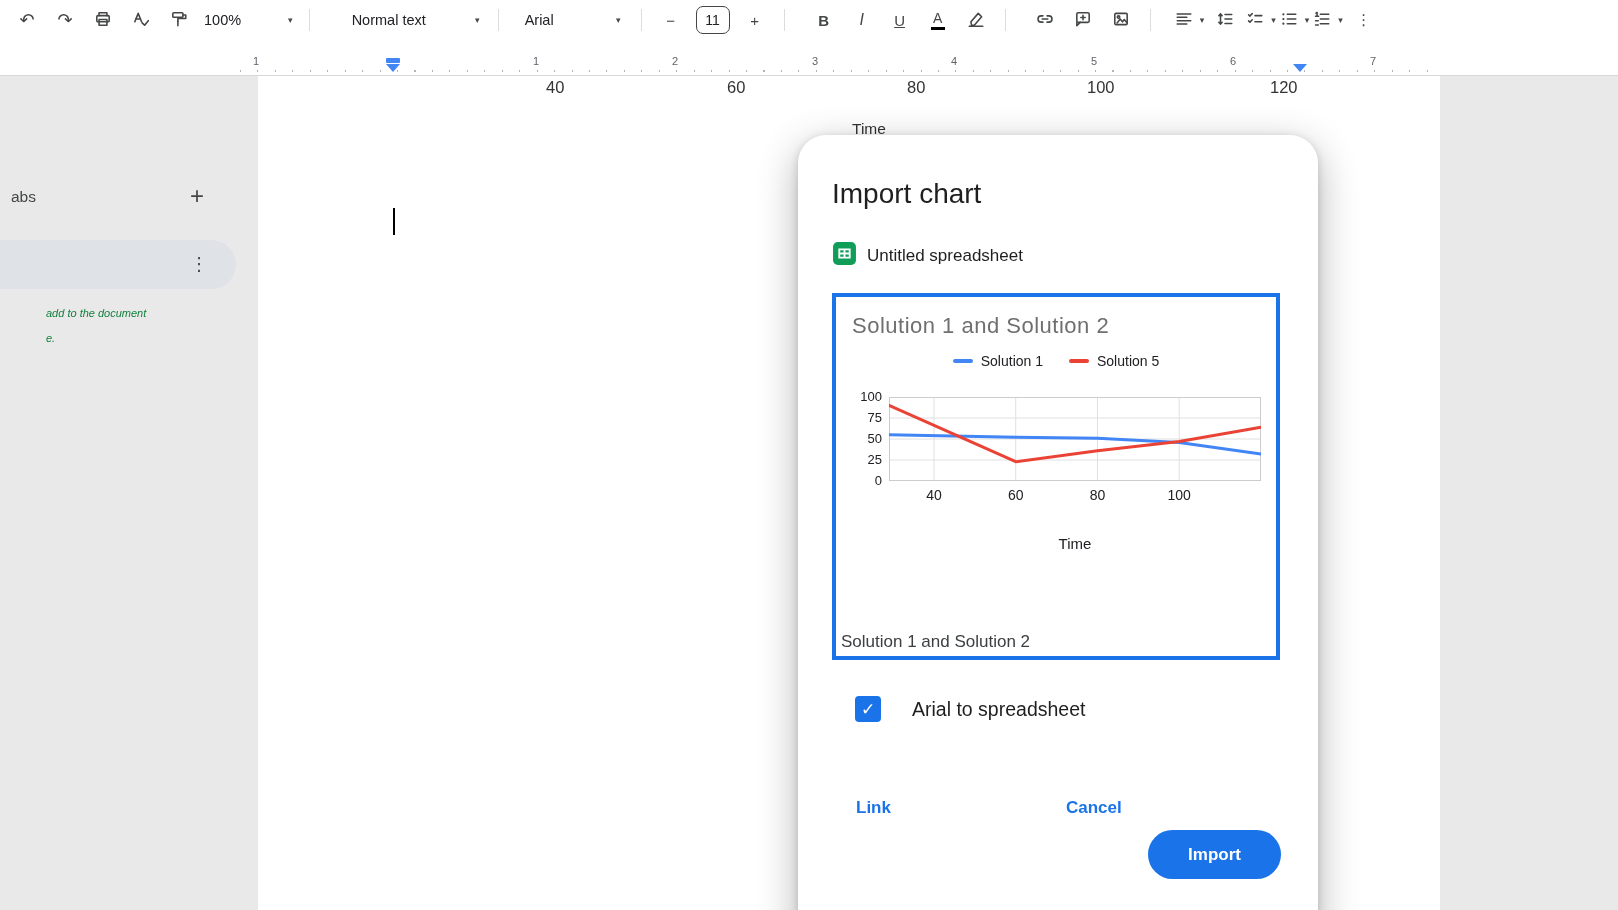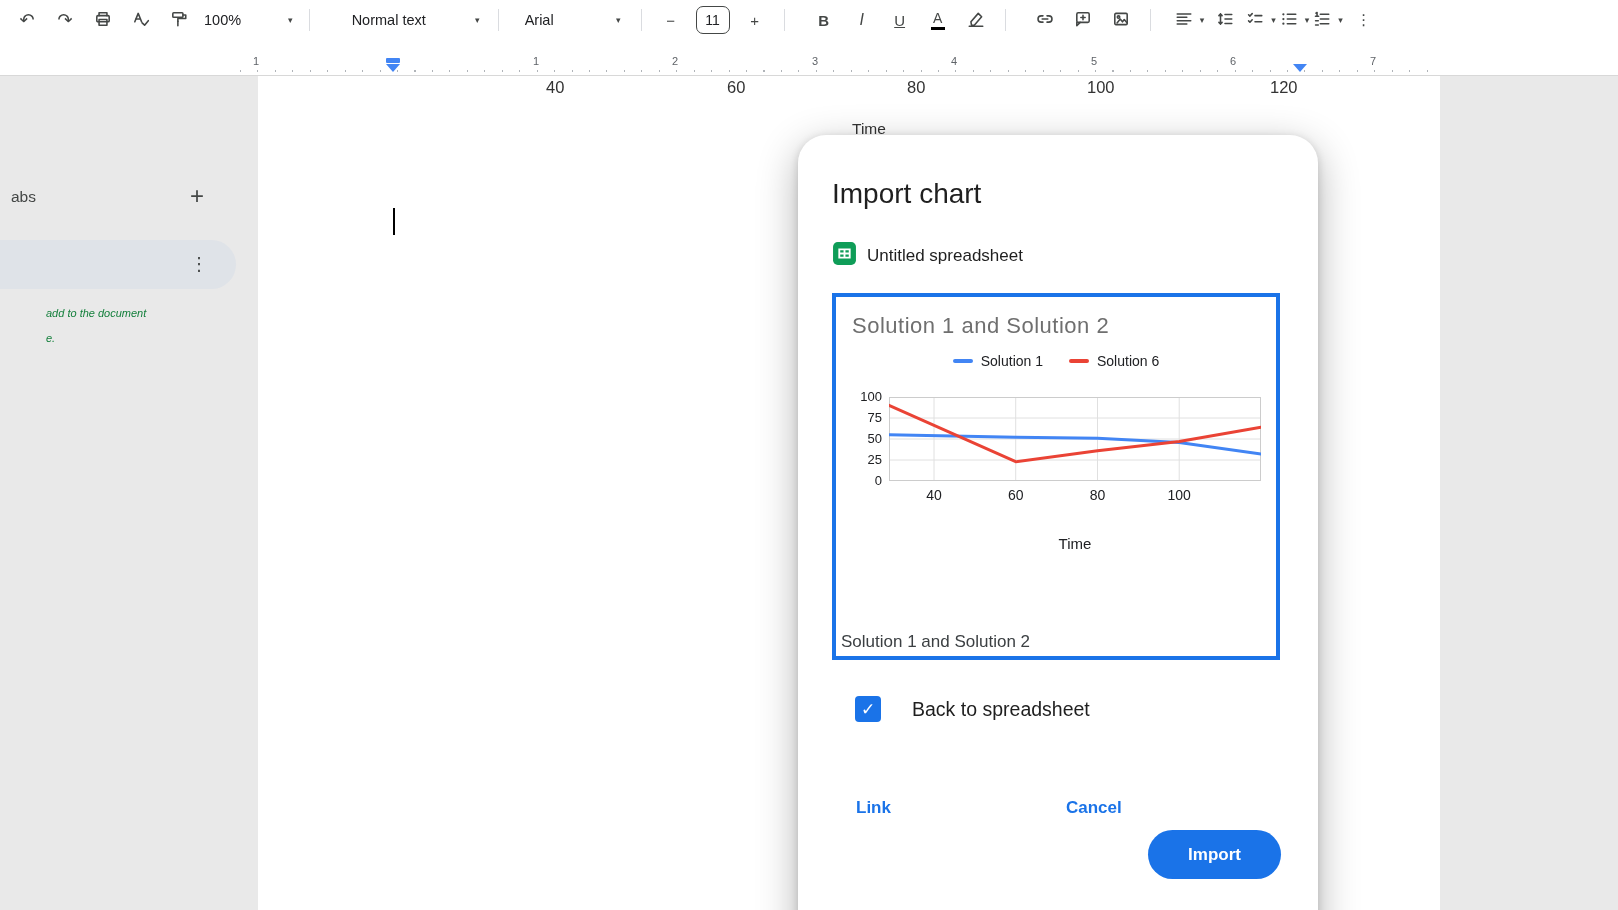--- a/index.html
+++ b/index.html
@@ -299,21 +299,21 @@
 
     <div class="preview" id="preview-chart">
       <div class="pv-title">Solution 1 and Solution 2</div>
       <div class="pv-legend" id="pv-legend">
           <div class="legend-item">
             <span class="legend-swatch" style="background: rgb(66, 133, 244);"></span>
             <span class="legend-label">Solution 1</span>
           </div>
           <div class="legend-item">
             <span class="legend-swatch" style="background: rgb(234, 67, 53);"></span>
-            <span class="legend-label">Solution 6</span>
+            <span class="legend-label">Solution 5</span>
           </div>
         </div>
       <svg class="pv-plot" id="preview-plot" width="372" height="84" viewBox="0 0 372 84">
           <line x1="45.0" y1="0" x2="45.0" y2="84" stroke="#e0e0e0"></line>
           <line x1="126.7" y1="0" x2="126.7" y2="84" stroke="#e0e0e0"></line>
           <line x1="208.5" y1="0" x2="208.5" y2="84" stroke="#e0e0e0"></line>
           <line x1="290.2" y1="0" x2="290.2" y2="84" stroke="#e0e0e0"></line>
           <line x1="0" y1="84.0" x2="372" y2="84.0" stroke="#e0e0e0"></line>
           <line x1="0" y1="63.0" x2="372" y2="63.0" stroke="#e0e0e0"></line>
           <line x1="0" y1="42.0" x2="372" y2="42.0" stroke="#e0e0e0"></line>
@@ -333,21 +333,21 @@
         <div class="xtick" style="left: 82.967px;">40</div>
         <div class="xtick" style="left: 164.725px;">60</div>
         <div class="xtick" style="left: 246.484px;">80</div>
         <div class="xtick" style="left: 328.242px;">100</div>
       </div>
 
     <div class="cb-row">
       <div class="checkbox">
         <span class="check">✓</span>
       </div>
-      <span class="cb-label">Back to spreadsheet</span>
+      <span class="cb-label">Arial to spreadsheet</span>
     </div>
 
     <button class="txt-btn back">Link</button>
     <button class="txt-btn cancel">Cancel</button>
     <button class="primary-btn">Import</button>
   </div>
 
 </div>
 
 </body></html>

